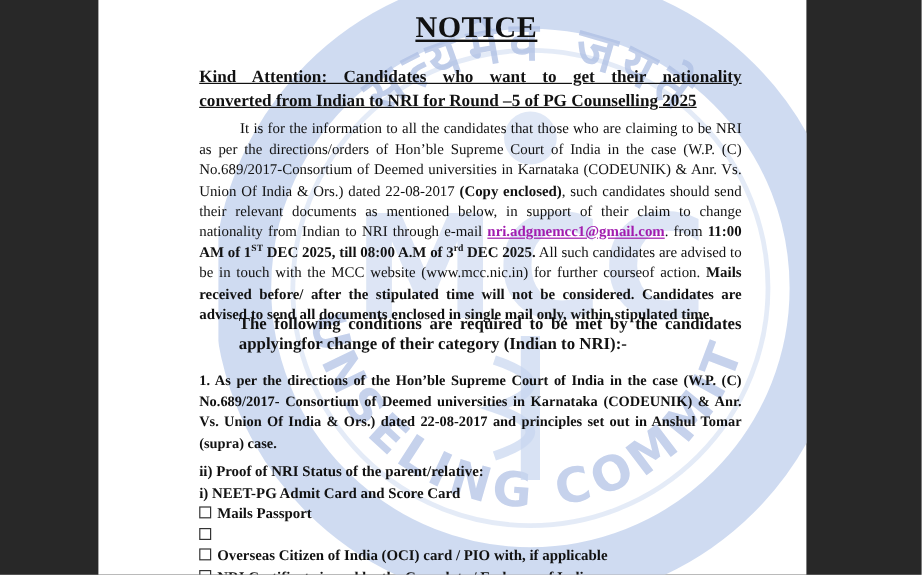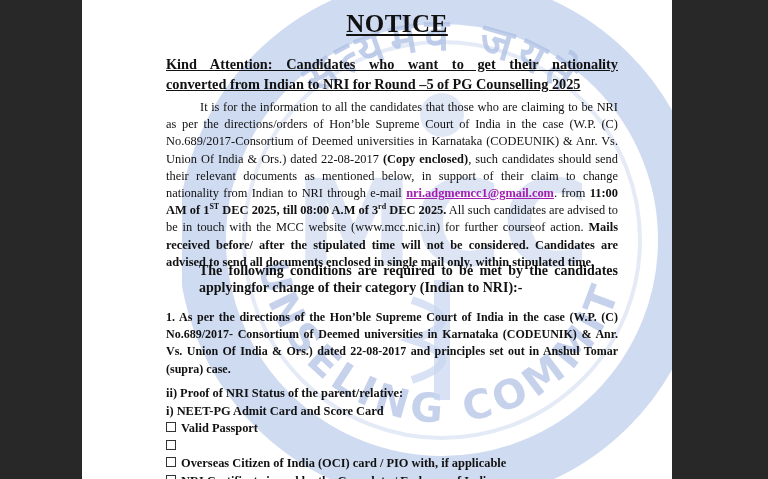--- a/index.html
+++ b/index.html
@@ -91,19 +91,19 @@
       <span class="indent"></span><span>It is for the information to all the candidates that those who are claiming to be NRI as per the directions/orders of Hon’ble Supreme Court  of  India in the case (W.P. (C) No.689/2017-Consortium of Deemed universities in Karnataka (CODEUNIK) &amp; Anr. Vs. Union Of India &amp; Ors.) dated 22-08-2017 </span><b>(Copy enclosed)</b><span>, such candidates should send their relevant documents as  mentioned below, in support of their claim to change nationality from Indian to NRI through e-mail </span><a>nri.adgmemcc1@gmail.com</a><span>. from </span><b><span>11:00 AM of 1</span><sup>ST</sup><span> DEC 2025, till 08:00 A.M of 3</span><sup>rd</sup><span> DEC 2025.</span></b><span> All such candidates are advised to be in touch with the MCC website (www.mcc.nic.in) for further courseof action. </span><b>Mails received before/ after the stipulated time will not be considered. Candidates are advised to send all documents enclosed in single mail only, within stipulated time.</b>
     </div>
 
     <div class="conditions">The following conditions are required to be met by the candidates applyingfor change of their category (Indian to NRI):-</div>
 
     <div class="item1">1. As per the directions of the Hon’ble Supreme Court of India in the case (W.P. (C) No.689/2017- Consortium of Deemed universities in  Karnataka (CODEUNIK) &amp; Anr. Vs. Union Of India &amp; Ors.) dated 22-08-2017 and principles set out in Anshul Tomar (supra) case.</div>
 
     <div class="list">
       <div>ii) Proof of NRI Status of the parent/relative:</div>
       <div>i) NEET-PG Admit Card and Score Card</div>
-      <div><span class="checkbox"></span><span>Valid Passport</span></div>
+      <div><span class="checkbox"></span><span>Mails Passport</span></div>
       <div><span class="checkbox"></span></div>
       <div><span class="checkbox"></span><span>Overseas Citizen of India (OCI) card / PIO with, if applicable</span></div>
       <div><span class="checkbox"></span><span>NRI Certificate issued by the Consulate / Embassy of India</span></div>
     </div>
   </div>
 </div>
 
 </body></html>

